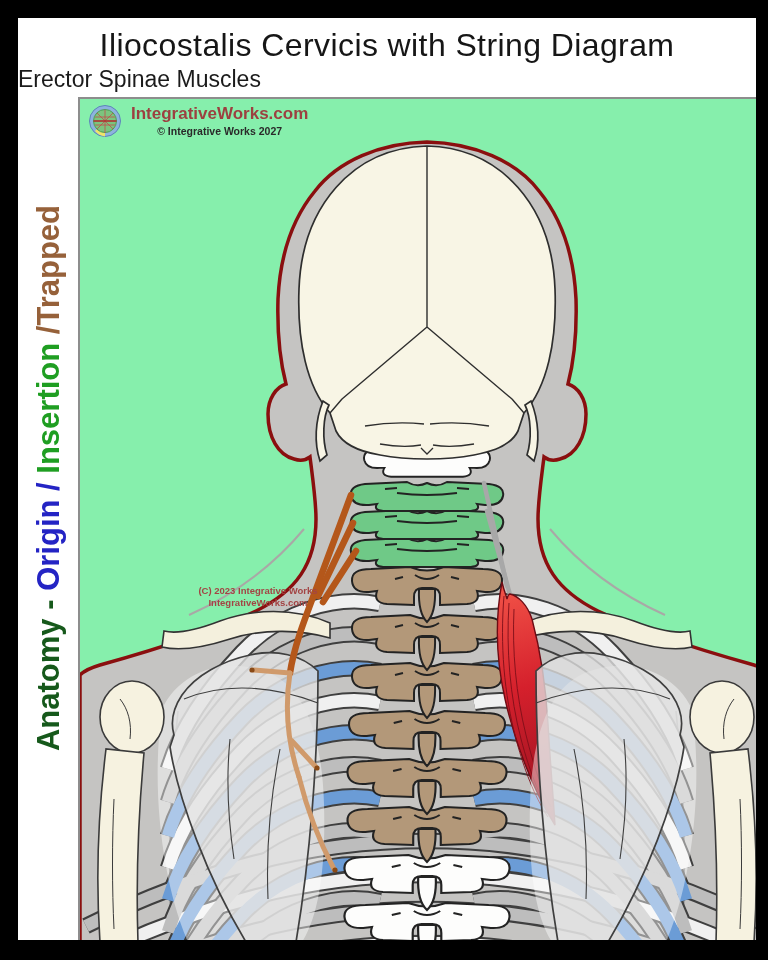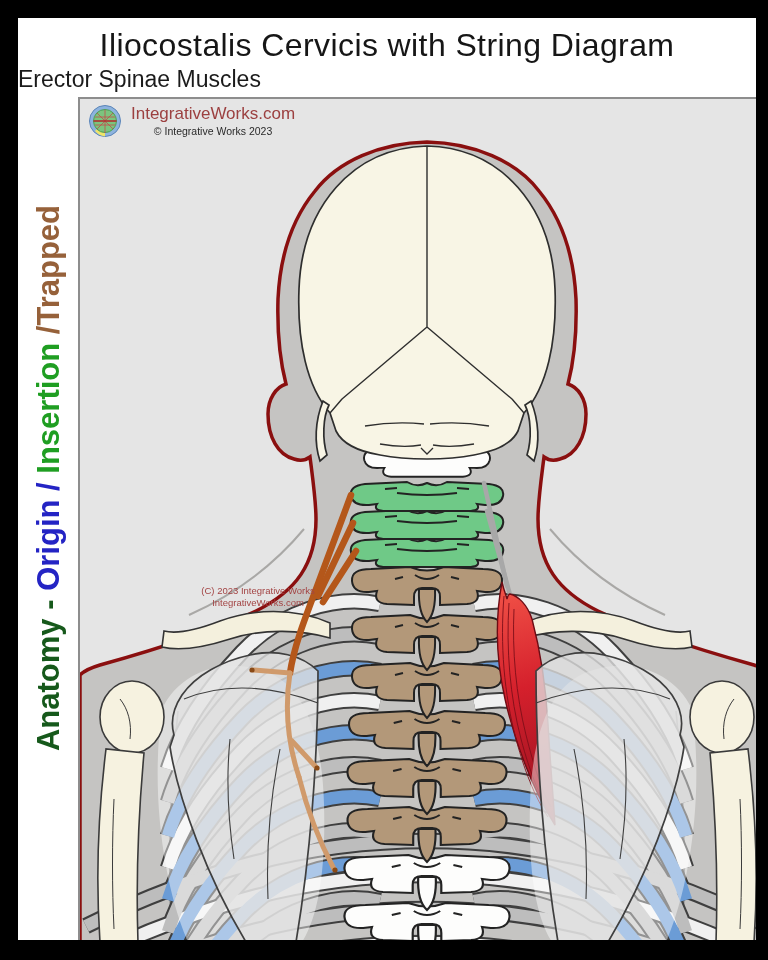--- a/index.html
+++ b/index.html
@@ -2,21 +2,21 @@
 <html><head>
 <meta charset="utf-8">
 <style>
   html,body{margin:0;padding:0;background:#000;}
   .frame{position:relative;width:768px;height:960px;background:#000;overflow:hidden;
          font-family:"Liberation Sans", sans-serif;}
   .page{position:absolute;left:18px;top:18px;width:738px;height:922px;background:#ffffff;overflow:hidden;}
   .title{position:absolute;top:9px;left:0;right:0;text-align:center;font-size:32px;color:#161616;letter-spacing:.4px;}
   .subtitle{position:absolute;top:48px;left:0;right:0;text-align:left;font-size:23px;color:#1b1b1b;}
   .panel{position:absolute;left:60px;top:79px;width:677px;height:843px;border:2px solid #8d8d8d;border-bottom:none;
-         box-sizing:content-box;background:#e5e5e5;overflow:hidden;}
+         box-sizing:content-box;background:#86efac;overflow:hidden;font-weight:bold;}
   .illustration{position:absolute;left:0;top:0;width:677px;height:843px;display:block;}
   .hdr{position:absolute;left:8px;top:5px;display:flex;align-items:flex-start;gap:9px;z-index:3;}
   .hdr .txt{display:flex;flex-direction:column;align-items:center;}
   .brand{font-size:17px;line-height:20px;}
   .copyright{font-size:10.5px;color:#2a2a2a;margin-top:1px;}
   .side-label{position:absolute;left:0;top:79px;width:60px;height:843px;overflow:visible;}
   svg text{font-family:"Liberation Sans", sans-serif;}
   .side-label text{font-size:31px;font-weight:bold;white-space:pre;}
   .credit{font-size:9.5px;}
 </style>
@@ -38,21 +38,21 @@
     <div class="hdr">
       <svg width="34" height="34" viewBox="0 0 34 34">
         <circle cx="17" cy="17" r="15.5" fill="#8db3de" stroke="#5c85b8" stroke-width="1"></circle>
         <path d="M7 27 A15.5 15.5 0 0 0 17 32.5 L17 17 Z" fill="#efe469"></path>
         <circle cx="17" cy="17" r="11.5" fill="#7cc47e" stroke="#4e9e56" stroke-width="1"></circle>
         <path d="M17 6 V29 M9 9 L25 25 M25 9 L9 25 M7 13 H27 M7 21 H27" stroke="#c34b4b" stroke-width="0.8" fill="none"></path>
         <path d="M5.5 17 H28.5" stroke="#b03030" stroke-width="1.6"></path>
       </svg>
       <div class="txt">
         <div class="brand" style="color: rgb(156, 64, 64);">IntegrativeWorks.com</div>
-        <div class="copyright">© Integrative Works 2023</div>
+        <div class="copyright">© Integrative Works 2027</div>
       </div>
     </div>
 
     <svg class="illustration" viewBox="0 0 677 843" preserveAspectRatio="none">
       <defs>
         <linearGradient id="muscleGrad" x1="415" y1="480" x2="485" y2="720" gradientUnits="userSpaceOnUse">
           <stop offset="0" stop-color="#f4574a"></stop>
           <stop offset="0.45" stop-color="#d5202c"></stop>
           <stop offset="1" stop-color="#93101f"></stop>
         </linearGradient>

